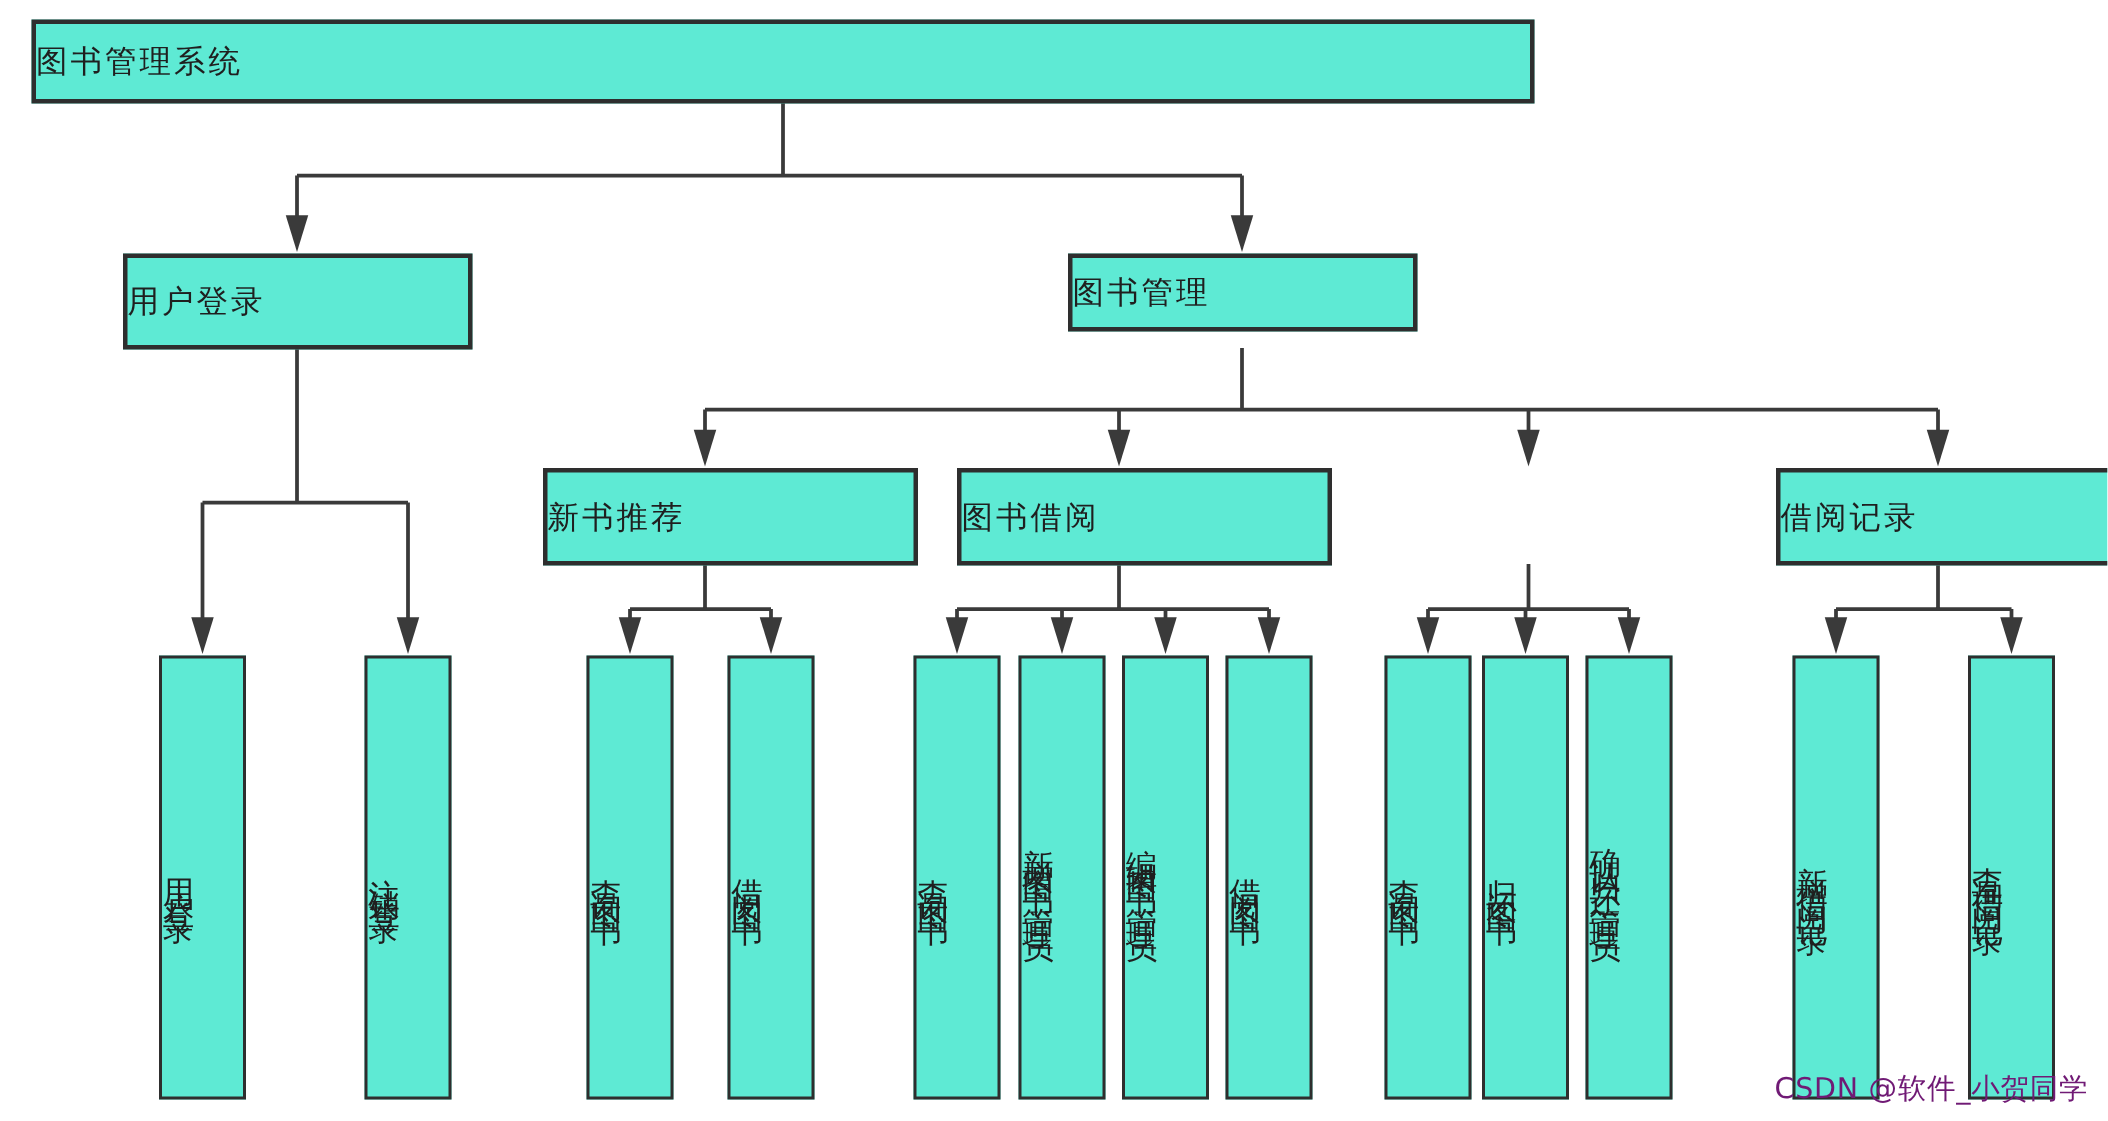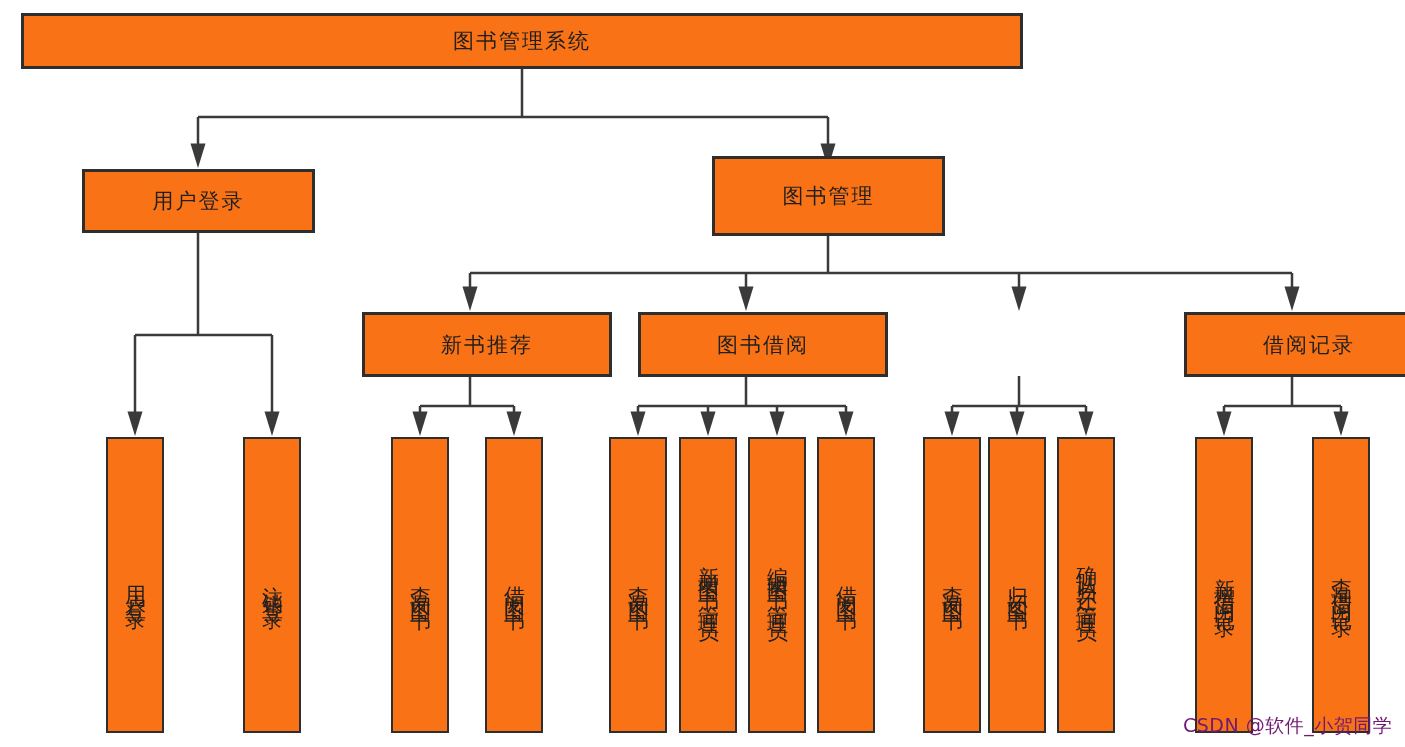--- a/index.html
+++ b/index.html
@@ -4,27 +4,27 @@
 <style>
   html,body { margin:0; padding:0; background:#ffffff; }
   .canvas {
     position:relative; width:1405px; height:747px; background:#ffffff;
     font-family:"DejaVu Sans","Liberation Sans",sans-serif;
     color:#1f1f1f; overflow:hidden;
   }
   svg.connectors { position:absolute; left:0; top:0; width:1405px; height:747px; }
   .box {
     position:absolute; box-sizing:border-box;
-    border:3px solid #2e2e2e; background:#f97316;
-    display:flex; align-items:center; justify-content:center;
+    border:3px solid #2e2e2e; background:#5eead4;
+    display:flex; align-items:center; 
     font-size:21px; letter-spacing:2px; white-space:nowrap;
   }
   .root  { left:21px;  top:13px;  width:1002px; height:56px; }
   .l2a   { left:82px;  top:169px; width:233px;  height:64px; }
-  .l2b   { left:712px; top:156px; width:233px;  height:80px; }
+  .l2b   { left:712px; top:169px; width:233px;  height:52px; }
   .l3    { top:312px;  width:250px; height:65px; }
   .leaf  { top:437px;  width:58px;  height:296px; border-width:2.5px; }
   .leaf span {
     writing-mode:vertical-rl; text-orientation:mixed;
     font-size:21px; line-height:1; letter-spacing:8px;
   }
   .watermark {
     position:absolute; left:1183px; top:713px;
     font-size:19px; letter-spacing:0.5px; color:#701a75; z-index:5;
     white-space:nowrap;

